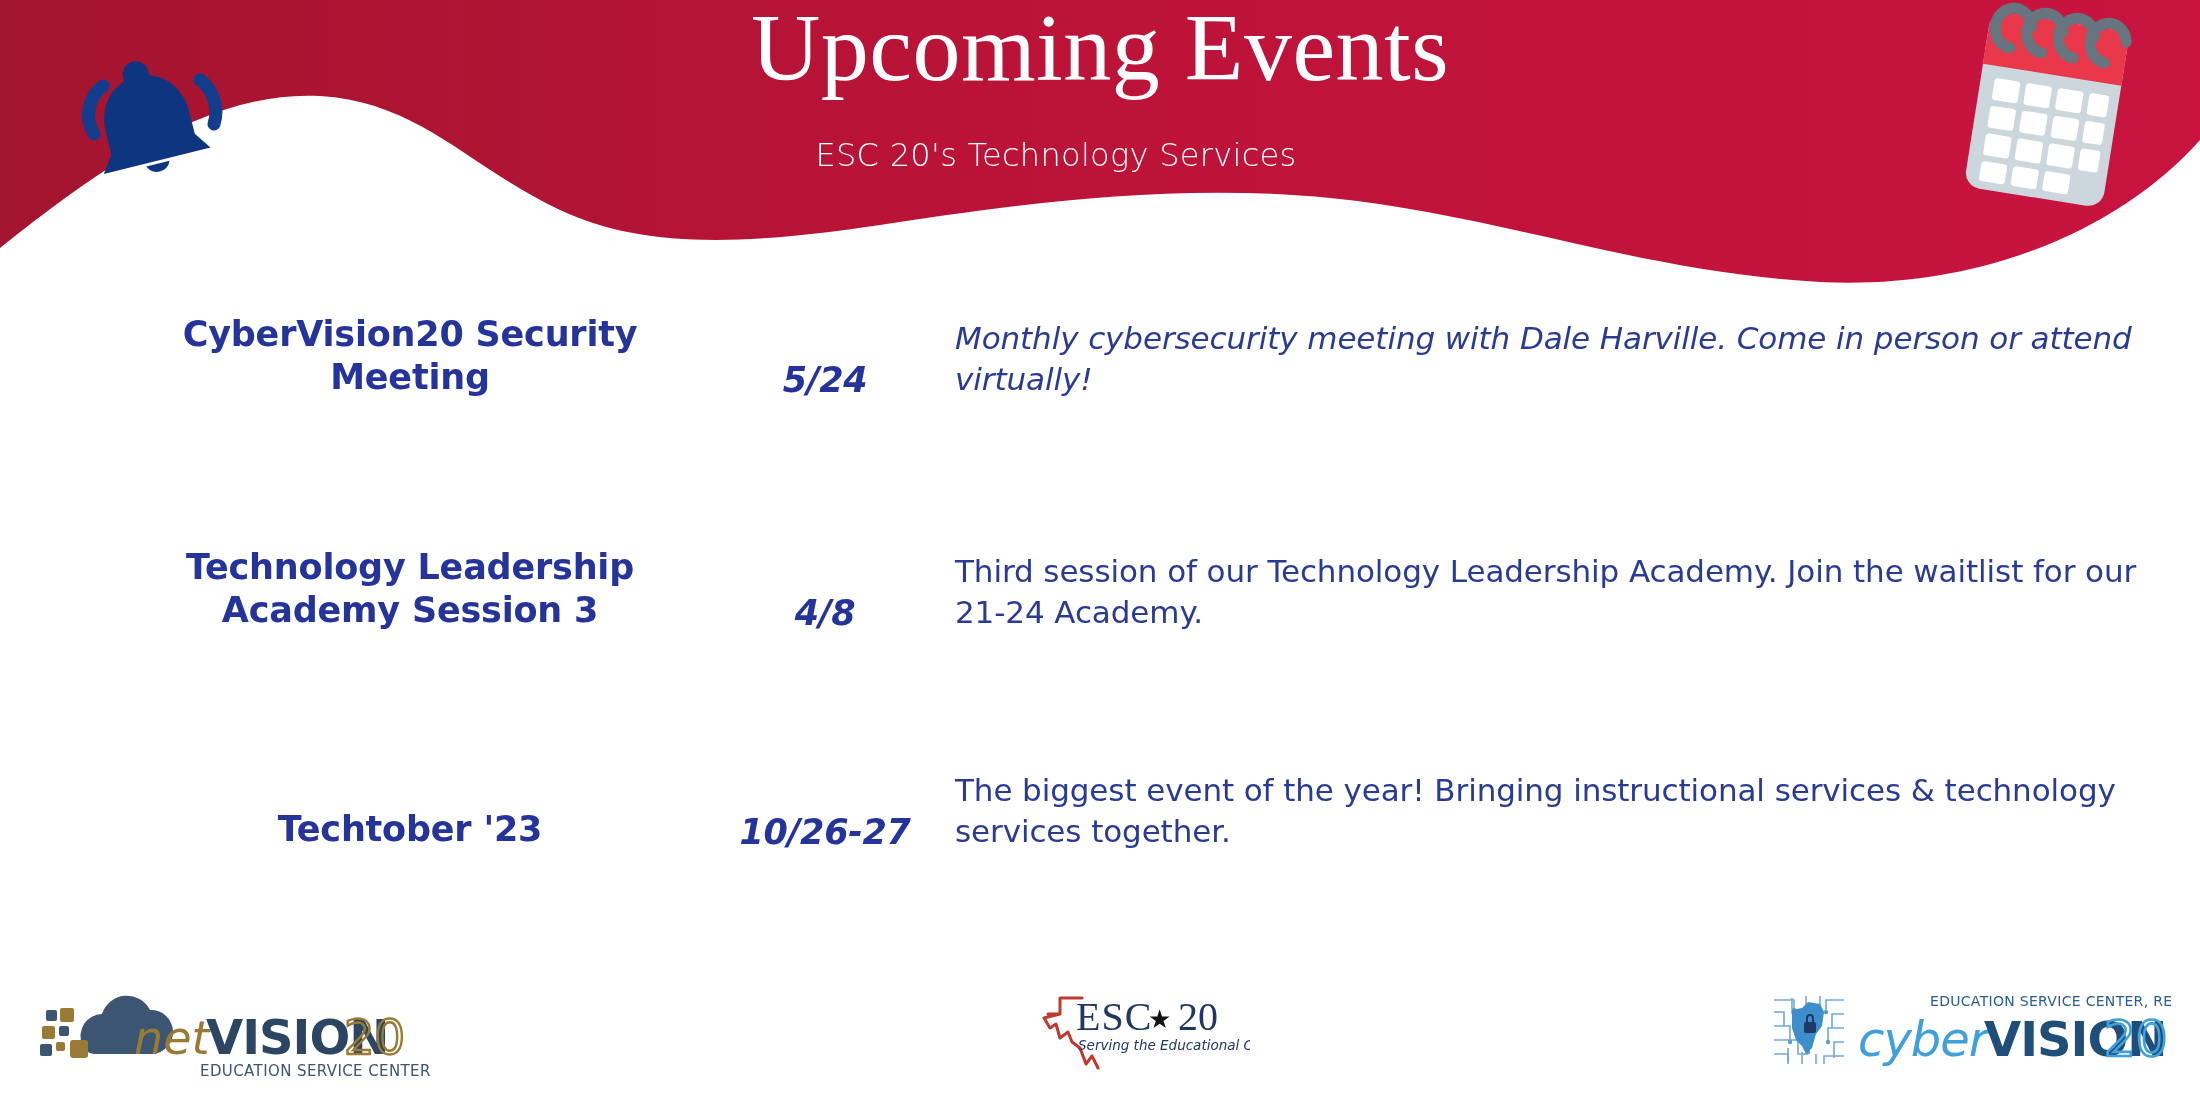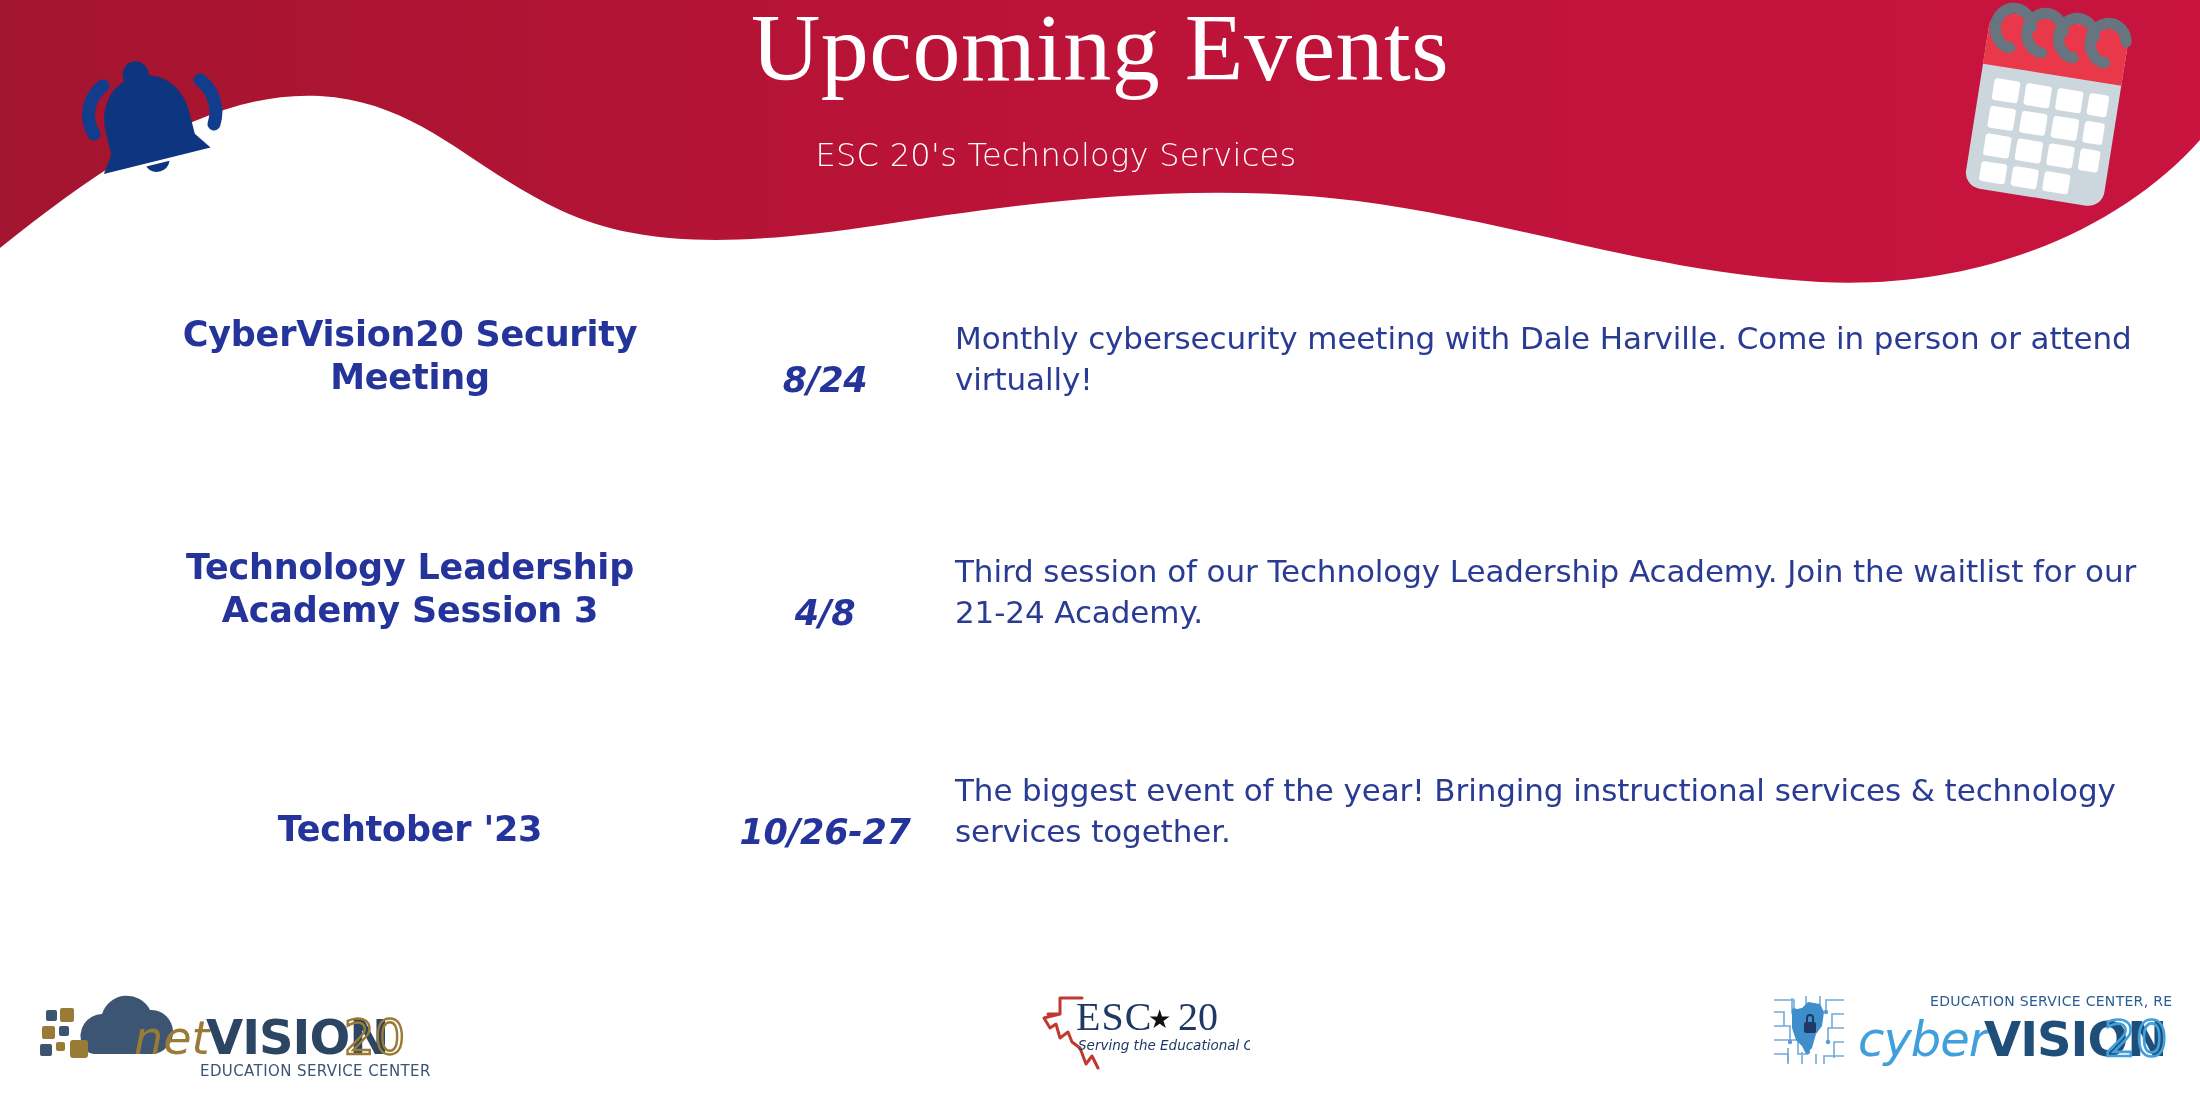--- a/index.html
+++ b/index.html
@@ -128,21 +128,21 @@
     color: #2a3b94;
     font-family: "DejaVu Sans", sans-serif;
     font-size: 31px;
     font-weight: 400;
     line-height: 1.32;
     letter-spacing: -0.1px;
   }
   
   .r0 .event-title { margin-top: 14px; }
   .r0 .event-date  { margin-top: 30px; }
-  .r0 .event-desc  { margin-top: 28px; }
+  .r0 .event-desc  { margin-top: 28px; font-style: italic; }
 
   .r1 .event-title { margin-top: 32px; }
   .r1 .event-date  { margin-top: 30px; }
   .r1 .event-desc  { margin-top: 14px; }
 
   .r2 .event-title { margin-top: 38px; }
   .r2 .event-date  { margin-top: 38px; }
   .r2 .event-desc  { margin-top: 14px; }
 
   
@@ -237,21 +237,21 @@
         <path d="M192,52 a18,20 0 1 1 18,-24"></path>
       </g>
     </g>
   </svg>
 </div>
 
 <div class="events">
 
   <div class="event-row r0">
     <div class="event-title">CyberVision20 Security Meeting</div>
-    <div class="event-date">8/24</div>
+    <div class="event-date">5/24</div>
     <div class="event-desc">Monthly cybersecurity meeting with Dale Harville. Come in person or attend virtually!</div>
   </div>
 
   <div class="event-row r1">
     <div class="event-title">Technology Leadership Academy Session 3</div>
     <div class="event-date">4/8</div>
     <div class="event-desc">Third session of our Technology Leadership Academy. Join the waitlist for our 21-24 Academy.</div>
   </div>
 
   <div class="event-row r2">

